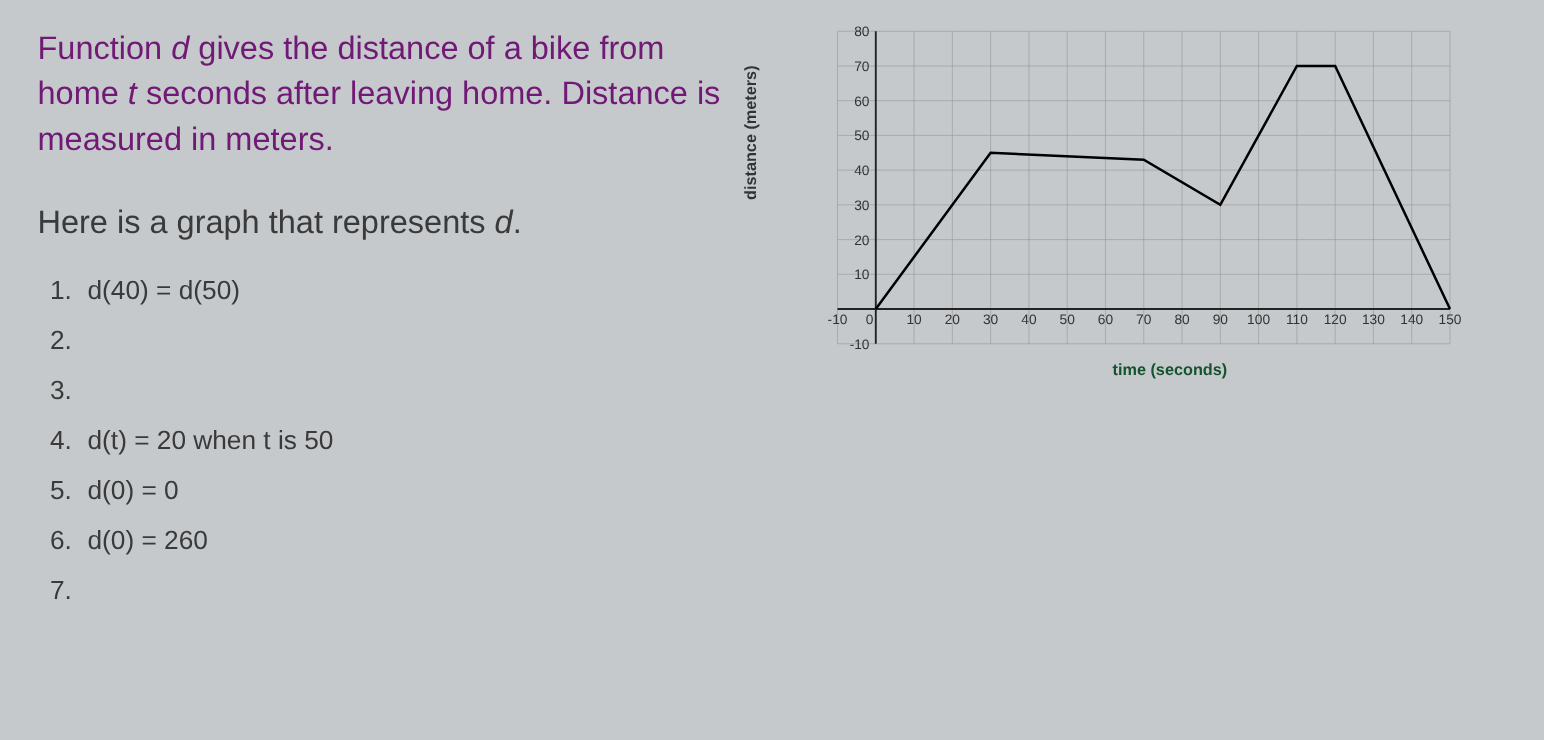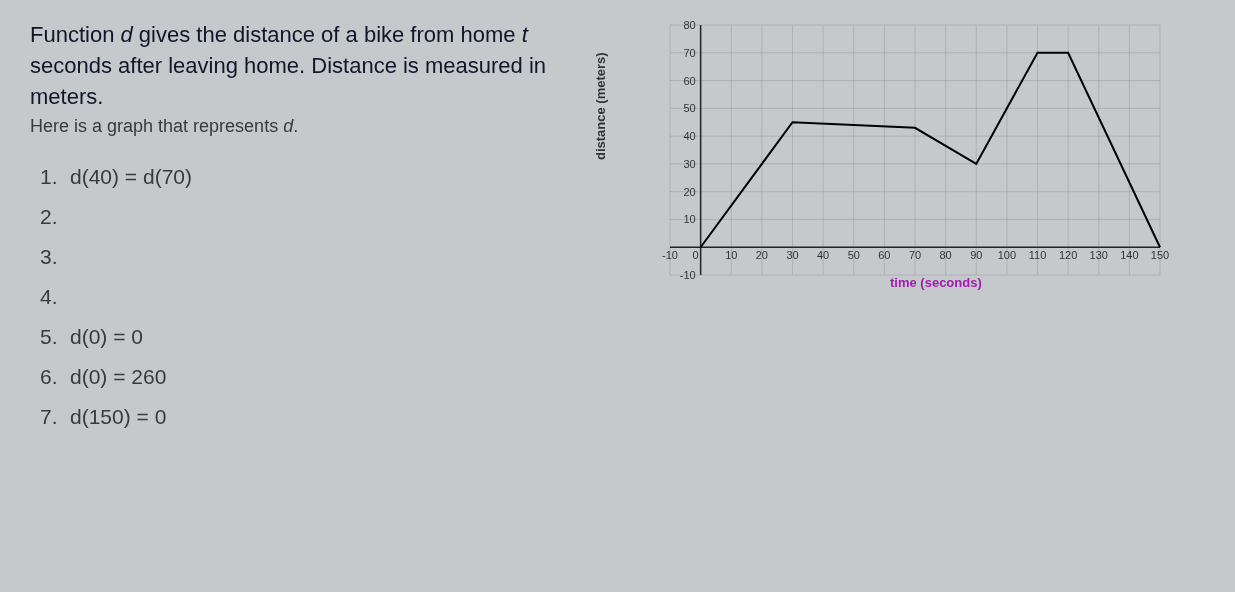--- a/index.html
+++ b/index.html
@@ -14,28 +14,28 @@
     }
     .left-col {
       width: 580px;
       padding-right: 20px;
     }
     .right-col {
       flex: 1;
       position: relative;
     }
     .intro-text {
-      font-size: 22px;
+      font-size: 26px;
       line-height: 1.4;
-      margin-bottom: 4px;
-      color: #0f172a;
+      margin-bottom: 33px;
+      color: #701a75;
     }
     .italic { font-style: italic; }
     .sub-text {
-      font-size: 18px;
+      font-size: 26px;
       margin-bottom: 20px;
       color: #3a3a3a;
     }
     .options {
       list-style: none;
       margin-top: 10px;
     }
     .options li {
       font-size: 21px;
       line-height: 1.9;
@@ -57,66 +57,66 @@
       top: 140px;
       transform: rotate(-90deg) translate(0, -50%);
       transform-origin: left top;
       font-size: 13px;
       font-weight: bold;
       color: #333;
     }
     .xlabel {
       position: absolute;
       left: 280px;
-      top: 255px;
+      top: 268px;
       font-size: 13px;
       font-weight: bold;
-      color: #a21caf;
+      color: #14532d;
     }
     svg.plot {
       position: absolute;
       left: 20px;
       top: 0;
     }
   </style>
 </head>
 <body>
 
 <div class="left-col">
   <p class="intro-text">
     <span>Function </span><span class="italic">d</span><span> gives the distance of a bike from home </span><span class="italic">t</span><span> seconds after leaving home. Distance is measured in meters.</span>
   </p>
   <p class="sub-text">
     <span>Here is a graph that represents </span><span class="italic">d</span><span>.</span>
   </p>
   <ol class="options">
     <li>
         <span class="opt-num">1.</span>
-        <span>d(40) = d(70)</span>
+        <span>d(40) = d(50)</span>
       </li>
     <li>
         <span class="opt-num">2.</span>
       </li>
     <li>
         <span class="opt-num">3.</span>
       </li>
     <li>
         <span class="opt-num">4.</span>
+        <span>d(t) = 20 when t is 50</span>
       </li>
     <li>
         <span class="opt-num">5.</span>
         <span>d(0) = 0</span>
       </li>
     <li>
         <span class="opt-num">6.</span>
         <span>d(0) = 260</span>
       </li>
     <li>
         <span class="opt-num">7.</span>
-        <span>d(150) = 0</span>
       </li>
   </ol>
 </div>
 
 <div class="right-col">
   <div class="chart-wrap">
     <div class="ylabel">distance (meters)</div>
     <div class="xlabel">time (seconds)</div>
     <svg class="plot" width="540" height="290">
       <g id="chartg">

